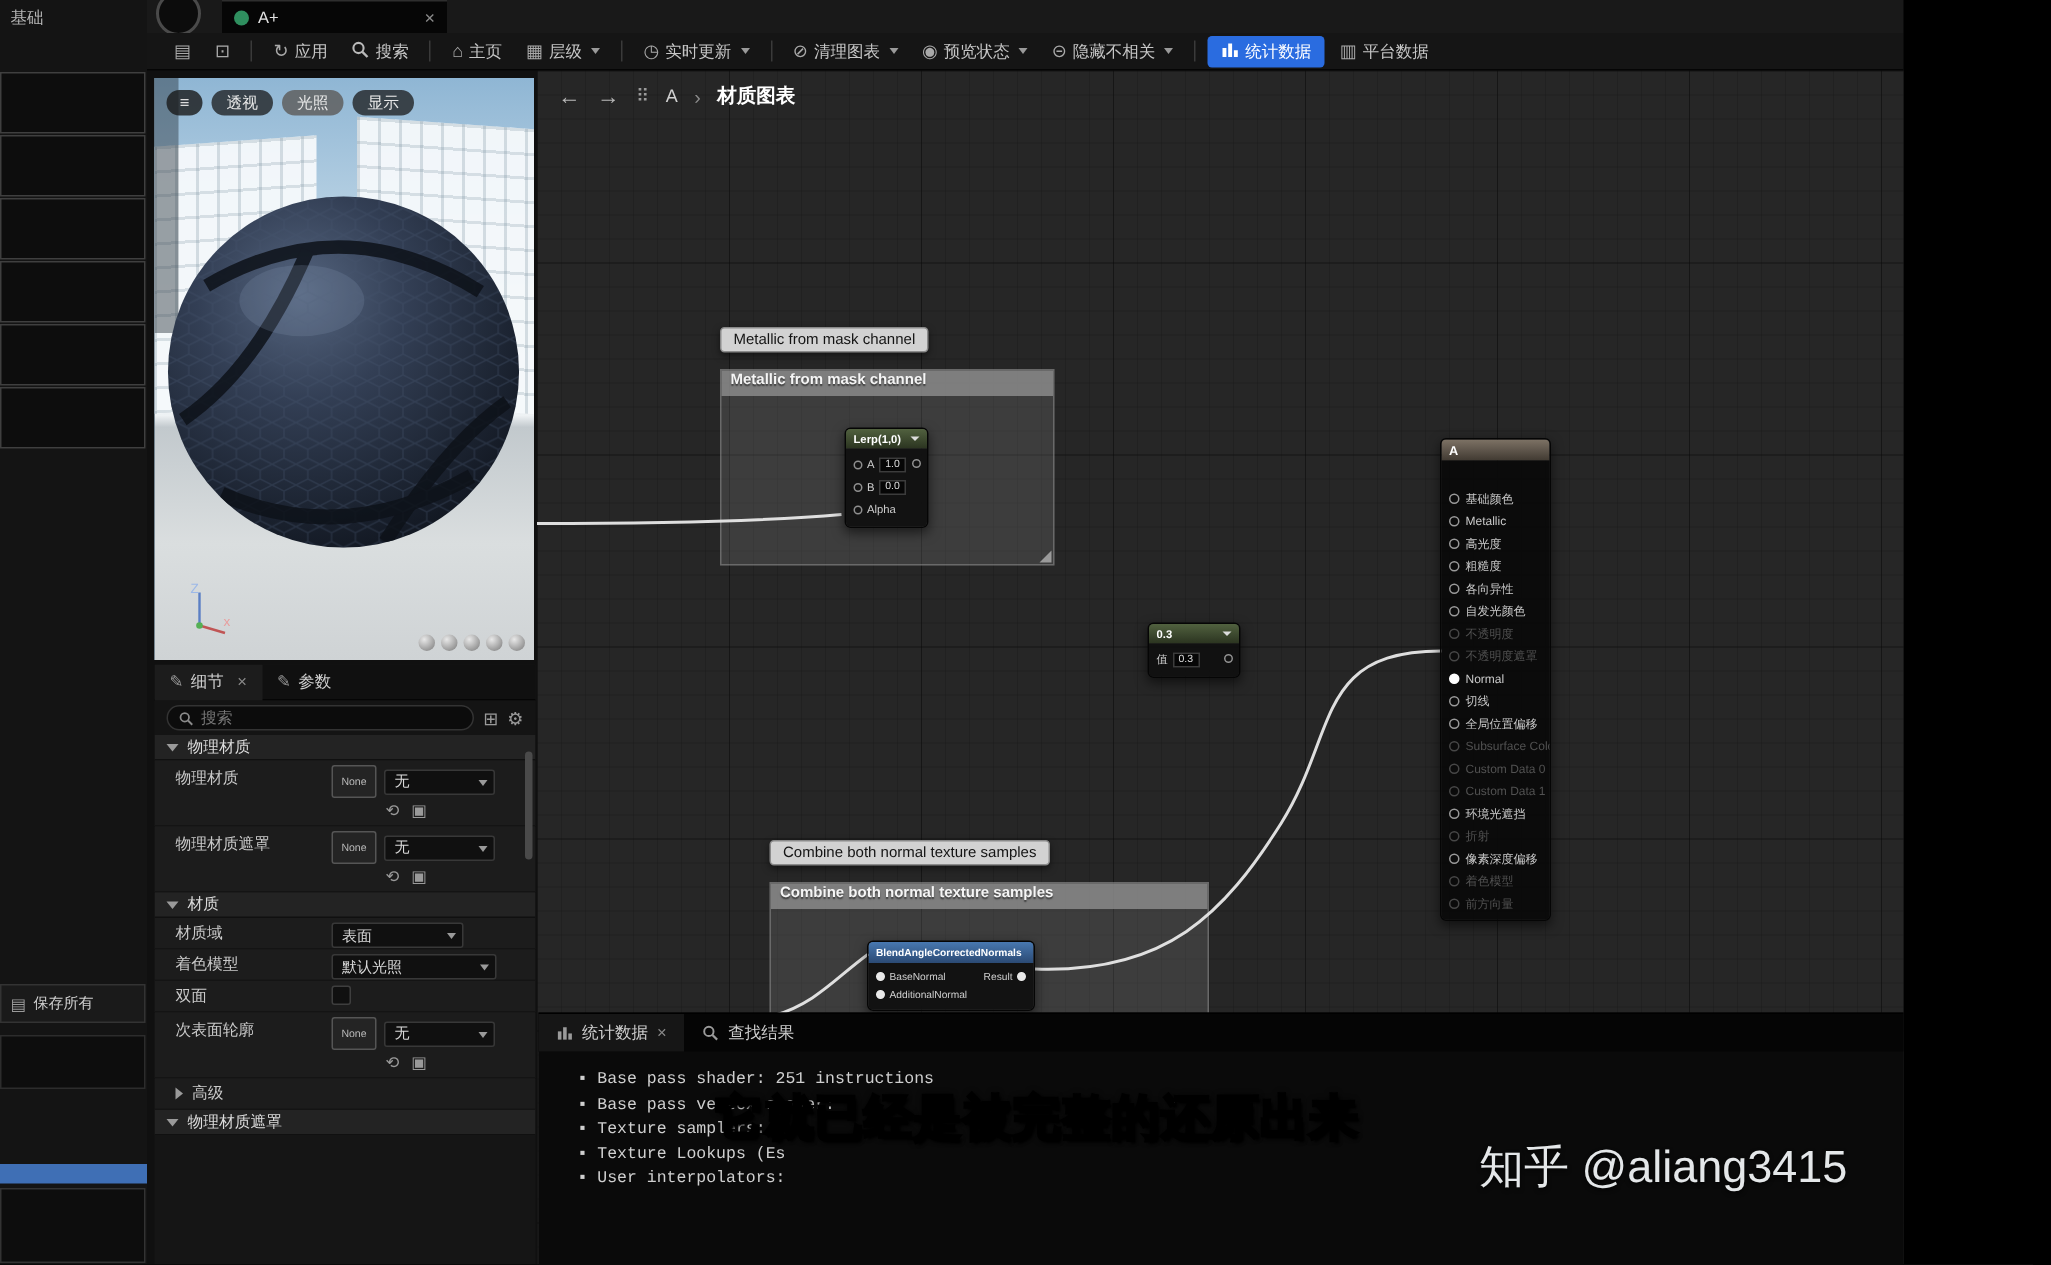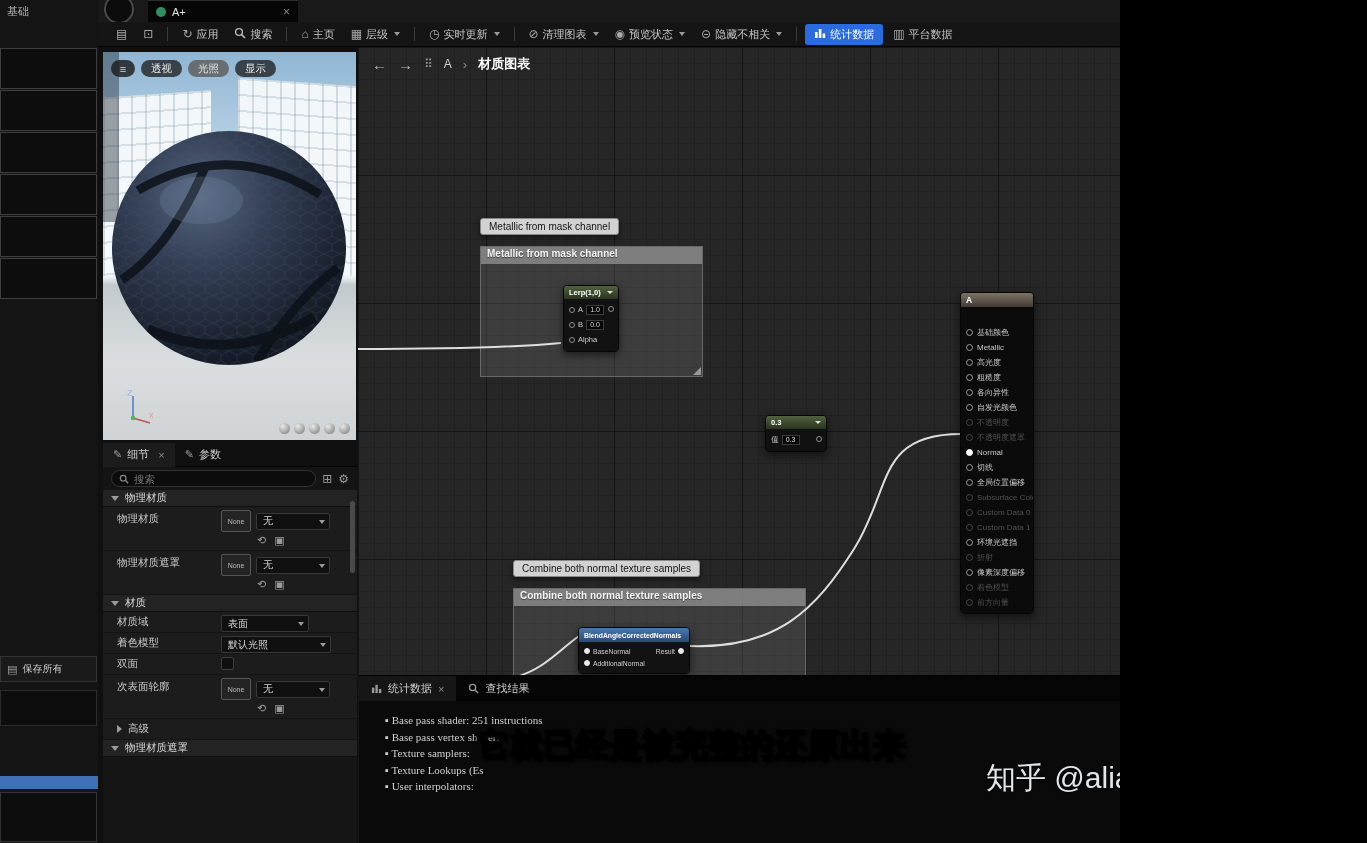--- a/index.html
+++ b/index.html
@@ -1,17 +1,17 @@
 <!DOCTYPE html>
 <html><head>
 <meta charset="utf-8">
 <style>
 *{box-sizing:border-box;margin:0;padding:0}
 html,body{background:#000}
-#stage{position:relative;width:1120px;height:843px;background:#101010;overflow:hidden;
+#stage{position:relative;width:1269px;height:843px;background:#101010;overflow:hidden;
   font-family:"Liberation Sans","DejaVu Sans",sans-serif;color:#c8c8c8;font-size:11px}
 
 
 .left-strip{position:absolute;left:0;top:0;width:98px;height:843px;background:#141414;z-index:3}
 .corner-label{position:absolute;left:7px;top:4px;font-size:11px;color:#b5b5b5}
 .strip-slot{position:absolute;left:0;width:97px;height:41px;background:#0d0d0d;border:1px solid #3f3f3f}
 .save-all{position:absolute;left:0;top:656px;width:97px;height:26px;background:#1a1a1a;border:1px solid #333;
   display:flex;align-items:center;gap:5px;padding-left:6px;font-size:10px;color:#cfcfcf;cursor:pointer}
 .save-all .sico{color:#9a9a9a;font-size:11px}
 .blue-bar{position:absolute;left:0;top:776px;width:98px;height:13px;background:#3f6fb5}
@@ -154,21 +154,21 @@
 .rpin.connected .pc{background:#fff;border-color:#fff}
 .rpin.dim .pc{border-color:#474747}
 .rpin.dim .pl{color:#515151}
 
 
 .stats{position:absolute;left:359px;top:675px;width:1008px;height:168px;background:#0a0a0a;z-index:6;border-top:1px solid #000}
 .stats-tabs{display:flex;align-items:center;height:25px;background:#050505}
 .stab{display:flex;align-items:center;gap:6px;height:25px;padding:0 12px;font-size:11px;color:#cfcfcf;cursor:pointer}
 .stab.active{background:#161616}
 .stab .dclose{color:#8a8a8a}
-.stat-lines{padding:13px 0 0 26px;font-family:Liberation Serif, serif;font-size:11px;color:#cfcfcf}
+.stat-lines{padding:13px 0 0 26px;font-family:Liberation Mono, monospace;font-size:11px;color:#cfcfcf}
 .stat-line{height:16.6px;white-space:nowrap}
 .stat-line::before{content:"▪  ";color:#cfcfcf}
 
 
 .subtitle{position:absolute;left:477px;top:724px;z-index:40;font-size:32px;font-weight:900;color:#fff;
   -webkit-text-stroke:2px #000;text-shadow:0 0 4px #000,2px 2px 2px #000;white-space:nowrap;letter-spacing:1px}
 .watermark{position:absolute;left:986px;top:758px;z-index:39;font-size:30px;color:#e4e7e9;
   text-shadow:0 1px 3px rgba(0,0,0,.7);white-space:nowrap}
 </style>
 </head>

